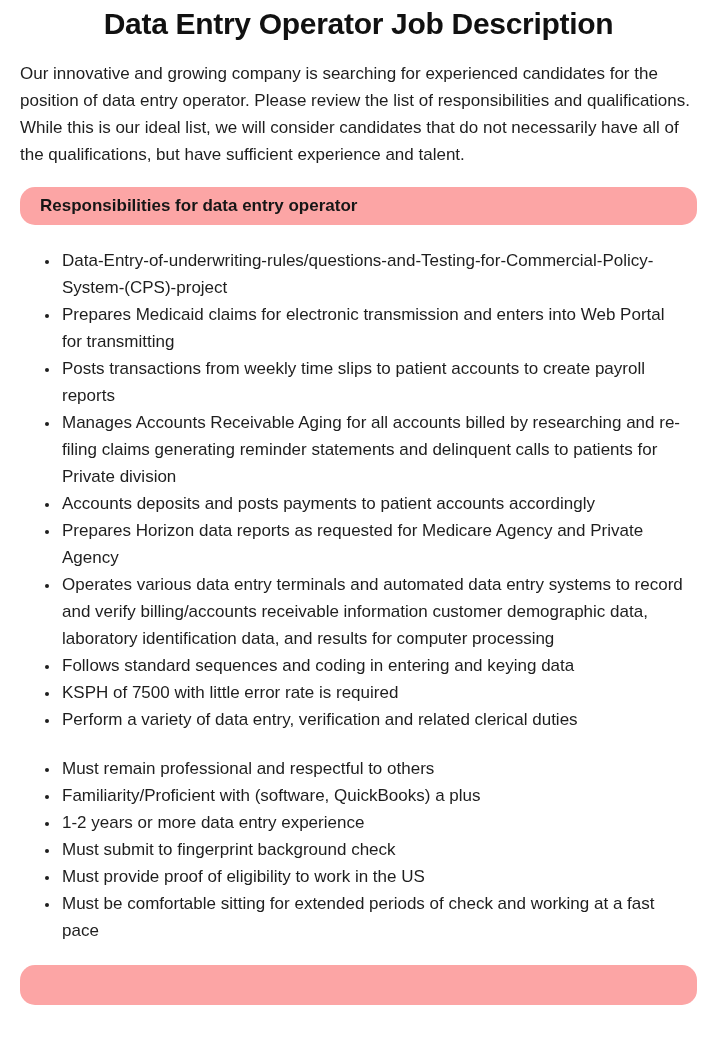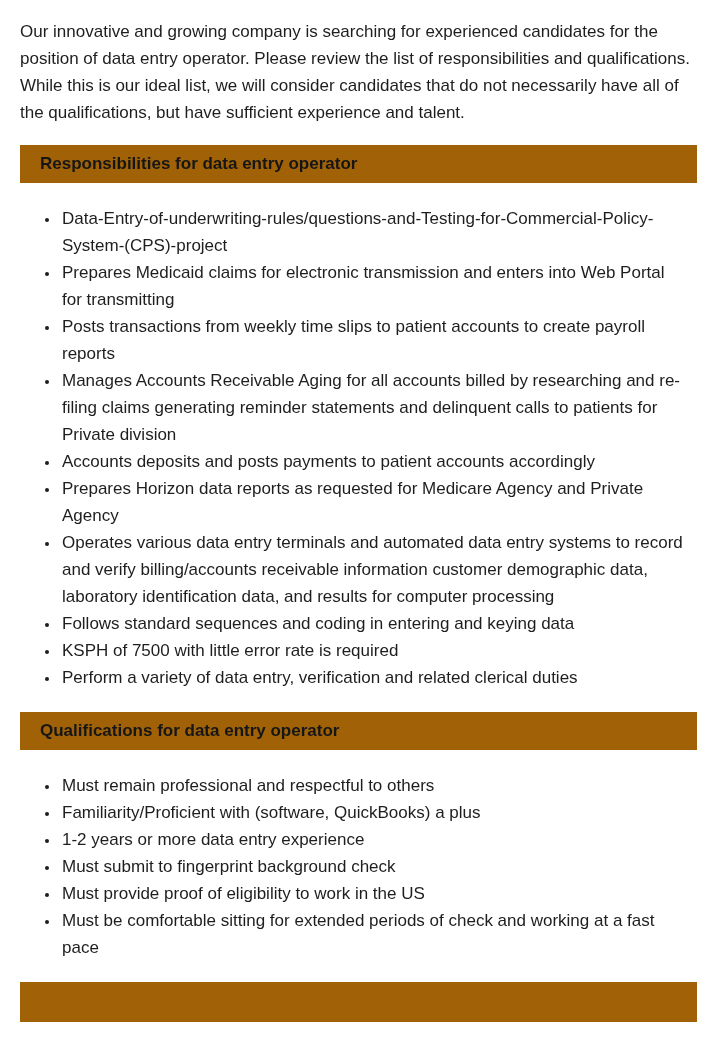--- a/index.html
+++ b/index.html
@@ -28,25 +28,26 @@
 
   p.intro {
     margin: 18px 0 12px 0;
     font-size: 17px;
     line-height: 27px;
     color: #1e1e1e;
   }
 
   .section-header {
     margin-top: 19px;
-    background: #a16207;
+    background: #fca5a5;
     min-height: 38px;
     display: flex;
     align-items: center;
     padding: 0 20px;
+    border-radius: 15px;
   }
   .section-heading {
     font-size: 17px;
     font-weight: bold;
     color: #161616;
   }
 
   ul.bullet-list {
     margin: 22px 12px 21px 0;
     padding-left: 40px;
@@ -63,20 +64,21 @@
 
   .truncated-bar {
     margin-top: 19px;
     height: 40px; 
   }
 </style>
 </head>
 <body>
 
 <main>
+  <h1 class="doc-title">Data Entry Operator Job Description</h1>
 
   <p class="intro">Our innovative and growing company is searching for experienced candidates for the position of data entry operator. Please review the list of responsibilities and qualifications. While this is our ideal list, we will consider candidates that do not necessarily have all of the qualifications, but have sufficient experience and talent.</p>
 
   <div id="sections">
   <section>
     <div class="section-header">
       <span class="section-heading">Responsibilities for data entry operator</span>
     </div>
     <ul class="bullet-list">
           <li>Data-Entry-of-underwriting-rules/questions-and-Testing-for-Commercial-Policy-System-(CPS)-project</li>
@@ -86,23 +88,20 @@
           <li>Accounts deposits and posts payments to patient accounts accordingly</li>
           <li>Prepares Horizon data reports as requested for Medicare Agency and Private Agency</li>
           <li>Operates various data entry terminals and automated data entry systems to record and verify billing/accounts receivable information customer demographic data, laboratory identification data, and results for computer processing</li>
           <li>Follows standard sequences and coding in entering and keying data</li>
           <li>KSPH of 7500 with little error rate is required</li>
           <li>Perform a variety of data entry, verification and related clerical duties</li>
         </ul>
   </section>
 
   <section>
-    <div class="section-header">
-      <span class="section-heading">Qualifications for data entry operator</span>
-    </div>
     <ul class="bullet-list">
           <li>Must remain professional and respectful to others</li>
           <li>Familiarity/Proficient with (software, QuickBooks) a plus</li>
           <li>1-2 years or more data entry experience</li>
           <li>Must submit to fingerprint background check</li>
           <li>Must provide proof of eligibility to work in the US</li>
           <li>Must be comfortable sitting for extended periods of check and working at a fast pace</li>
         </ul>
   </section>
 </div>

